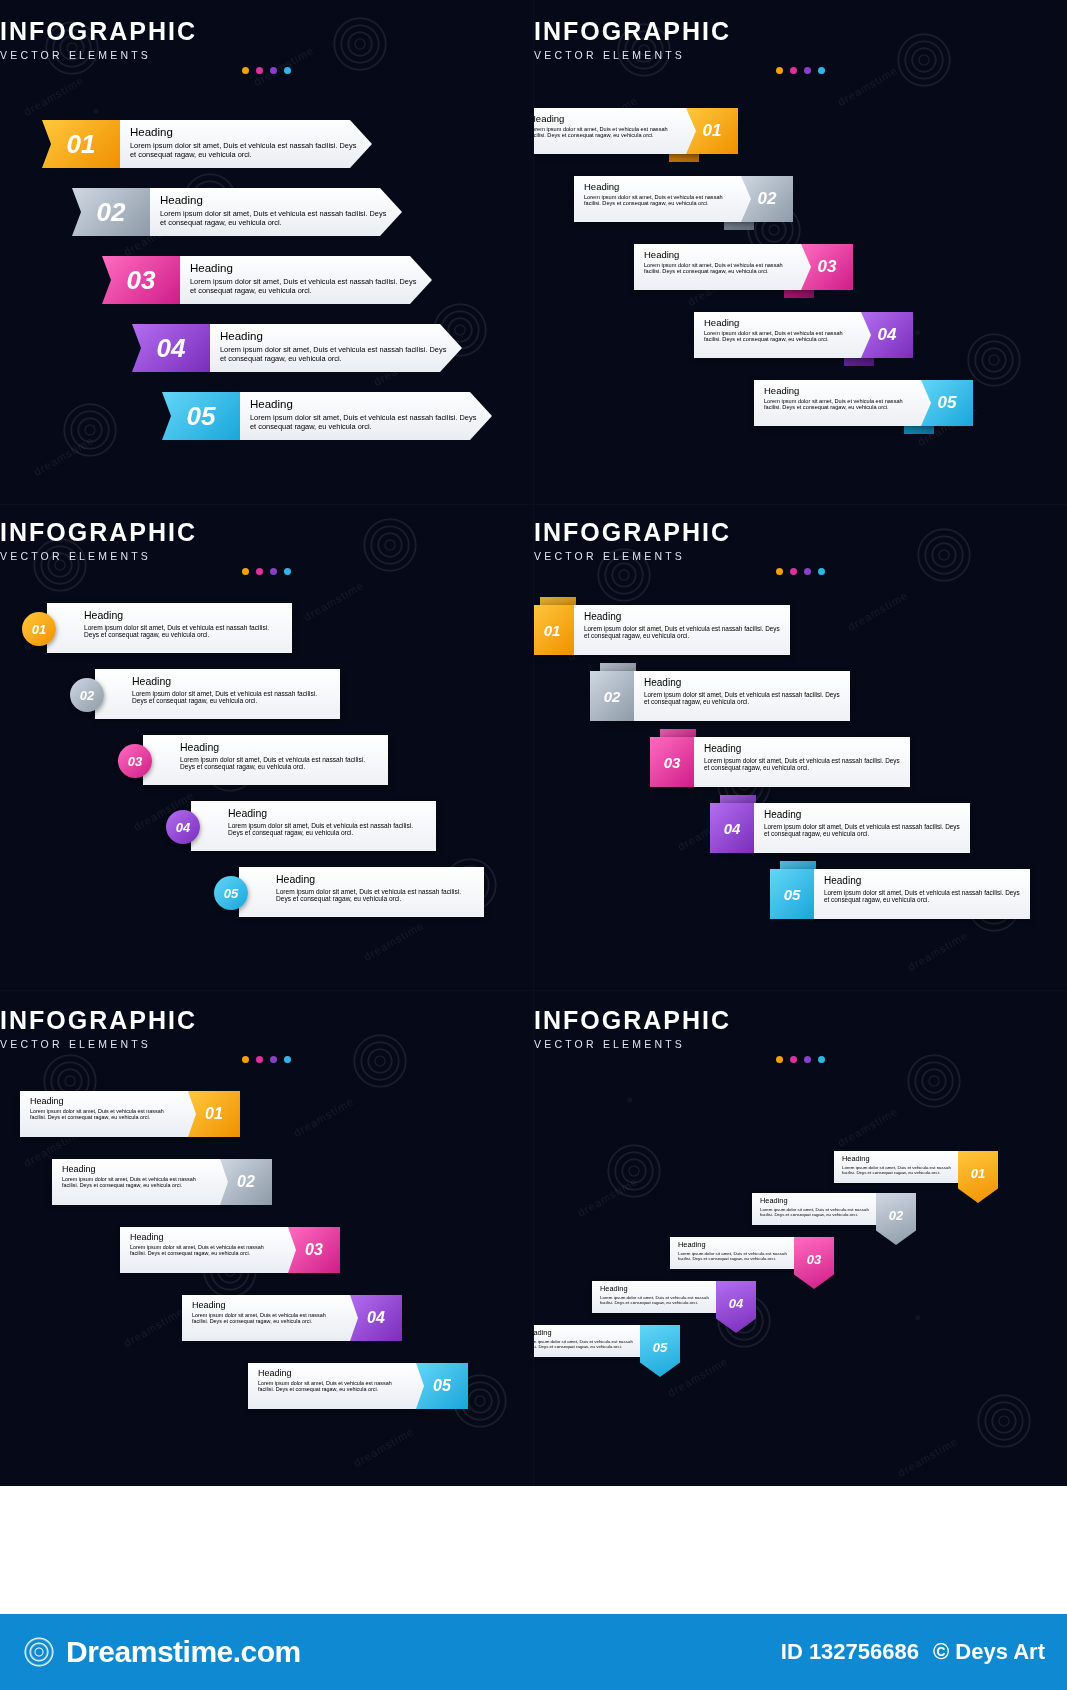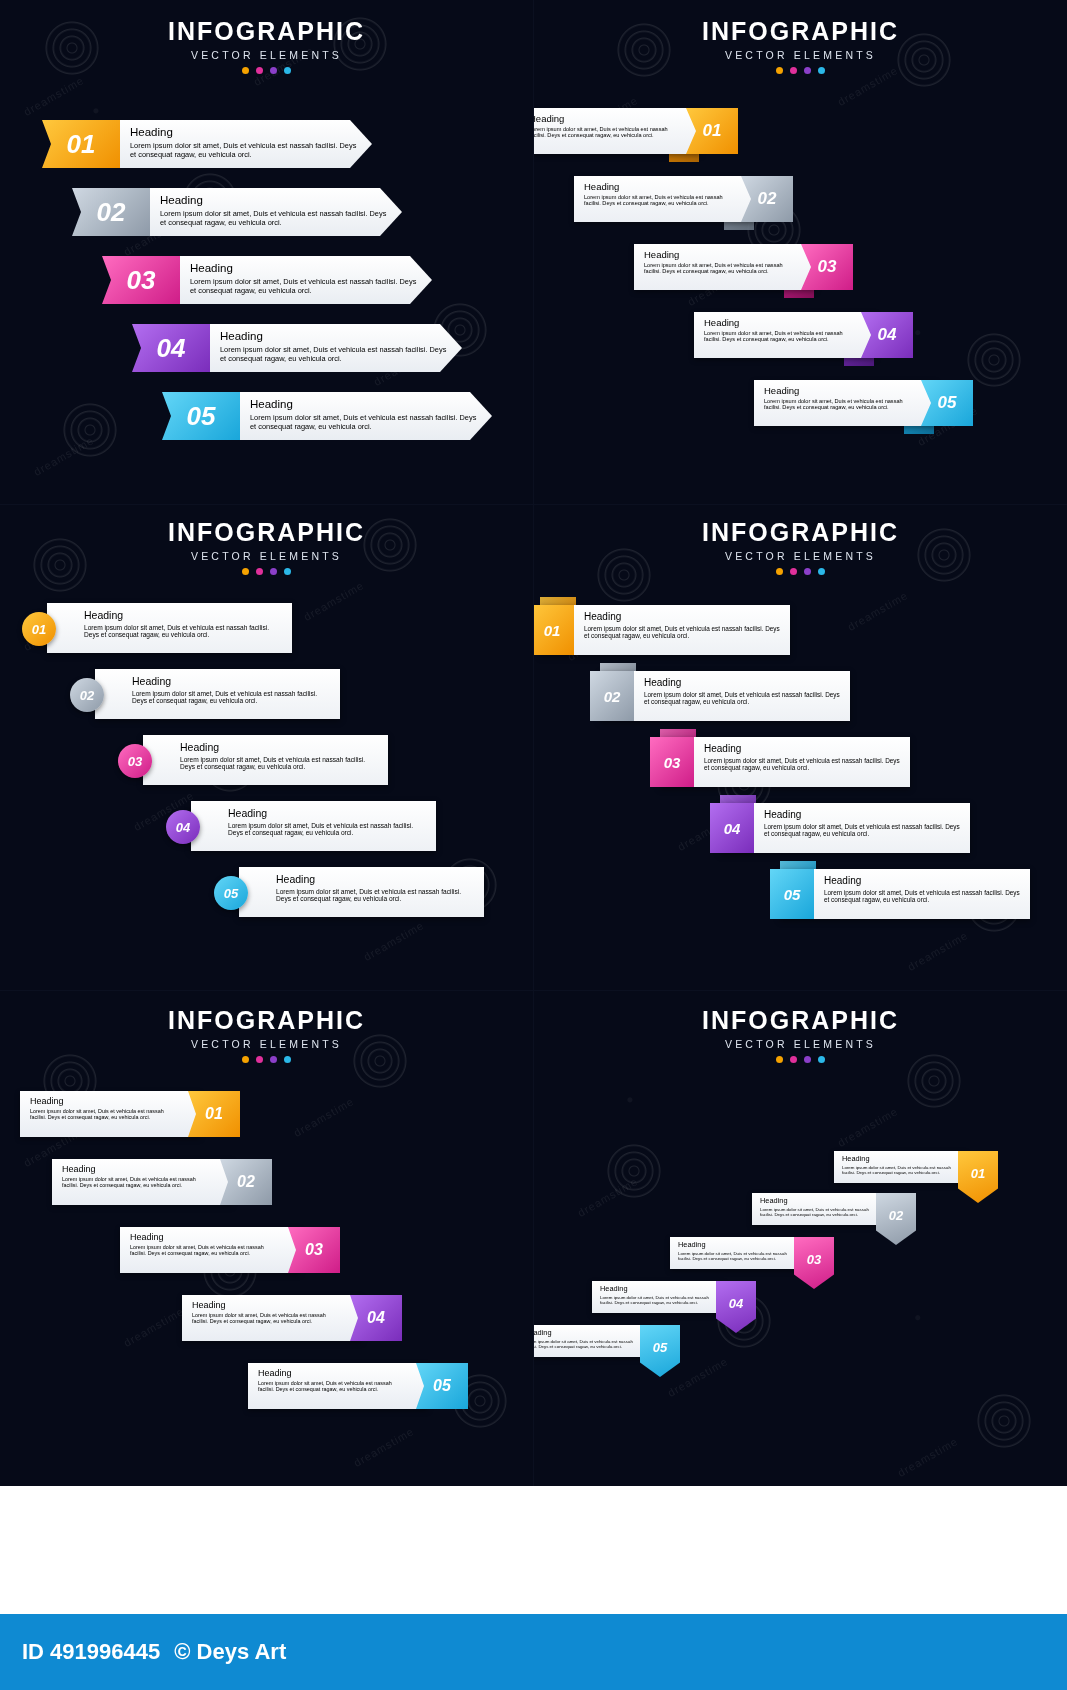--- a/index.html
+++ b/index.html
@@ -14,21 +14,21 @@
       radial-gradient(circle at 72% 66%, rgba(255,255,255,.04) 0 2px, transparent 3px);
     pointer-events:none;
   }
   .p1{left:0;top:0;width:533px;height:504px;}
   .p2{left:534px;top:0;width:533px;height:504px;}
   .p3{left:0;top:505px;width:533px;height:485px;}
   .p4{left:534px;top:505px;width:533px;height:485px;}
   .p5{left:0;top:991px;width:533px;height:495px;}
   .p6{left:534px;top:991px;width:533px;height:495px;}
 
-  .hdr{position:absolute;left:0;right:0;text-align:center;}
+  .hdr{position:absolute;left:0;right:0;text-align:left;}
   .hdr .t1{color:#fff;font-size:25px;font-weight:bold;letter-spacing:2px;line-height:1.1;}
   .hdr .t2{color:#dfe5ef;font-size:10.5px;letter-spacing:3.2px;margin-top:3px;}
   .dots{margin-top:6px;display:flex;justify-content:center;gap:7px;}
   .dots i{display:block;width:7px;height:7px;border-radius:50%;}
 
   .wm{position:absolute;color:rgba(255,255,255,.07);font-size:11px;letter-spacing:1px;transform:rotate(-30deg);white-space:nowrap;pointer-events:none;}
   .spiral{position:absolute;width:60px;height:60px;border-radius:50%;
     background:
       radial-gradient(circle at 50% 50%, transparent 4px, rgba(255,255,255,.10) 5px, transparent 6px),
       radial-gradient(circle at 50% 50%, transparent 10px, rgba(255,255,255,.10) 12px, transparent 13px),
@@ -508,18 +508,22 @@
           <div class="h" style="font-size:7.4px;">Heading</div>
           <div class="b" style="font-size:4.4px;margin-top:2px;">Lorem ipsum dolor sit amet, Duis et vehicula est nassah facilisi. Deys et consequat ragaw, eu vehicula orci.</div>
         </div>
       </div>
     </div>
 
   </div>
 
   <div class="white-gap"></div>
   <div class="dsrow">
+    <div class="dslogo">
+      <span class="dsmark"></span>
+      <span>Dreamstime.com</span>
+    </div>
     <div style="display:flex;gap:14px;align-items:center;">
-      <span class="dsid">ID 491996445</span>
+      <span class="dsid">ID 132756686</span>
       <span class="dsid">© Deys Art</span>
     </div>
   </div>
 </div>
 
 </body></html>

